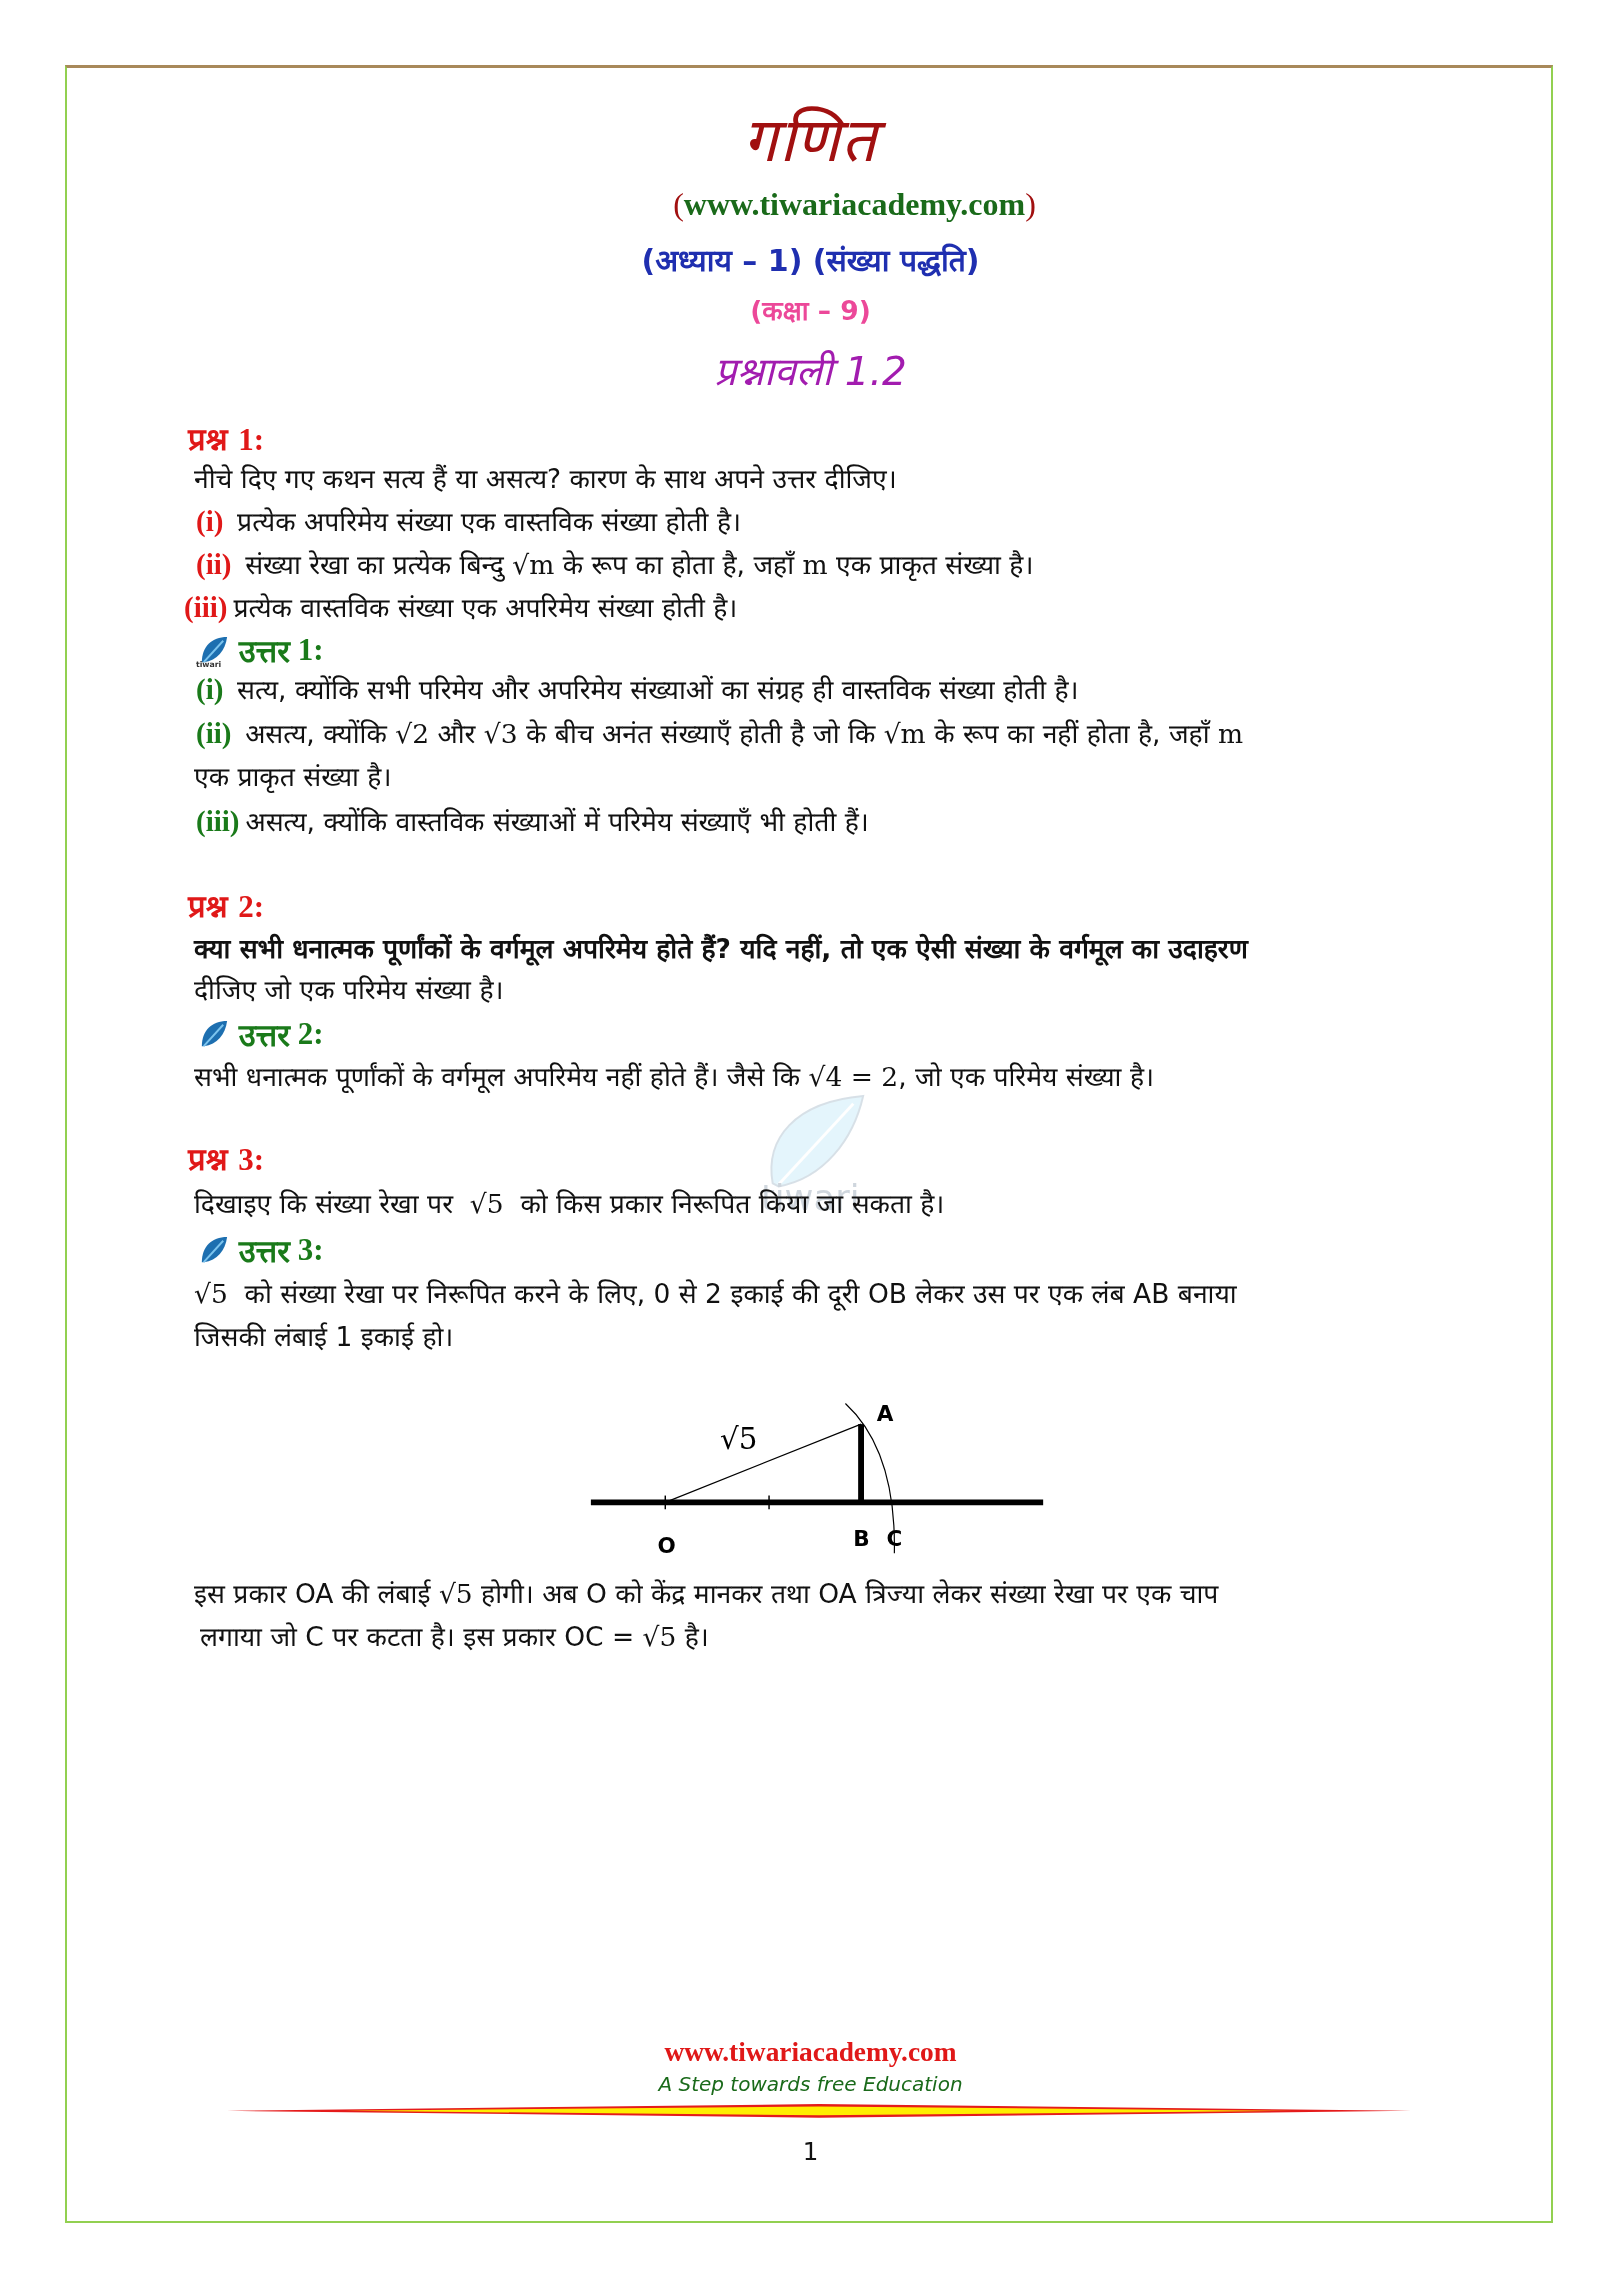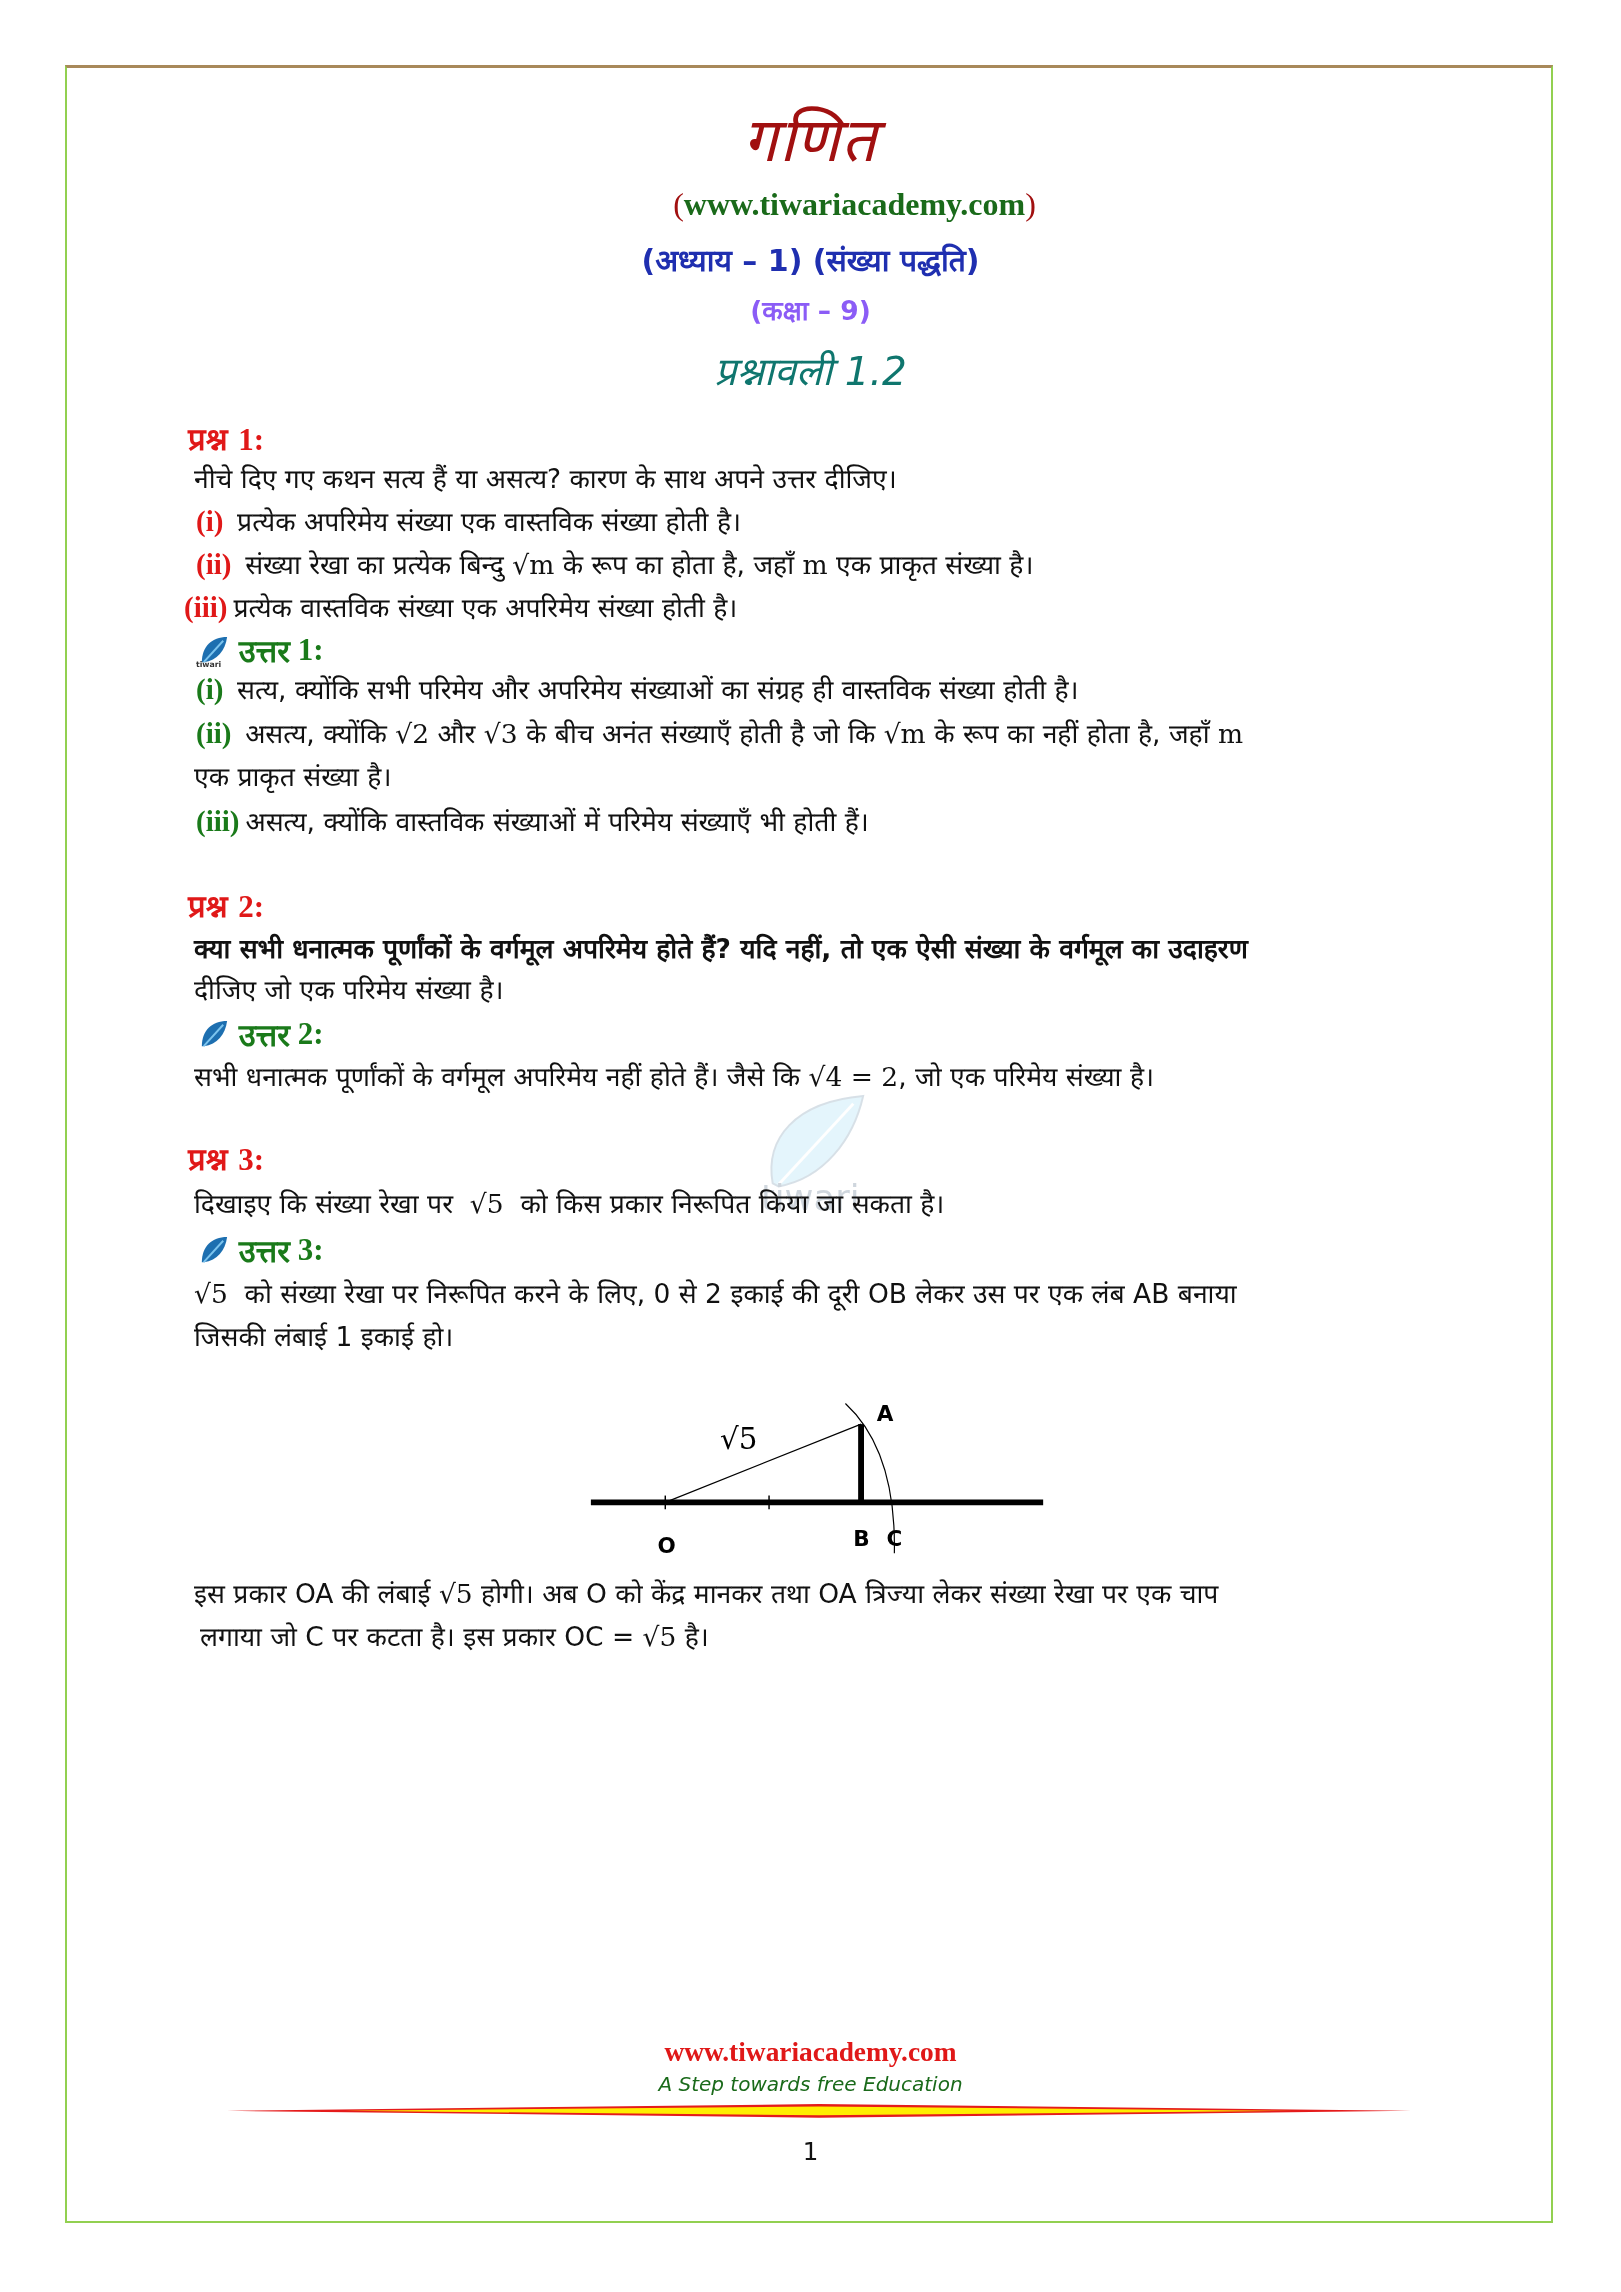--- a/index.html
+++ b/index.html
@@ -7,22 +7,22 @@
          font-family: "DejaVu Sans", "Liberation Sans", sans-serif; color: #111; }
   .page-border { position: absolute; left: 65px; top: 65px; width: 1488px; height: 2158px;
                  border-left: 2.9px solid #92d050; border-right: 2.9px solid #92d050;
                  border-bottom: 2.9px solid #92d050; border-top: 3.9px solid #a8895a; box-sizing: border-box; }
   .abs { position: absolute; }
   .center { left: 0; width: 1621px; text-align: center; }
   .title { top: 96px; font-size: 61px; font-weight: normal; font-style: italic; color: #a11010; letter-spacing: 2px; }
   .site { top: 186px; font-family: "Liberation Serif", serif; font-size: 32px; font-weight: bold; color: #1a6a1a; padding-left: 44px; }
   .site .paren { color: #a11010; font-weight: normal; }
   .chapter { top: 239px; font-size: 30px; font-weight: bold; color: #1f2fb0; }
-  .class { top: 292px; font-size: 26.5px; font-weight: bold; color: #8b5cf6; }
-  .exercise { top: 343px; font-size: 39px; font-style: italic; color: #0f766e; }
+  .class { top: 292px; font-size: 26.5px; font-weight: bold; color: #ec4899; }
+  .exercise { top: 343px; font-size: 39px; font-style: italic; color: #a21caf; }
   .q-head { font-size: 31px; font-weight: bold; color: #e01818; font-family: "DejaVu Sans", sans-serif; }
   .q-head .num { font-family: "Liberation Serif", serif; }
   .a-head { font-size: 31px; font-weight: bold; color: #1a7a1a; display: flex; align-items: center; gap: 7.8px; }
   .a-head .num { font-family: "Liberation Serif", serif; }
   .line { font-size: 26.5px; line-height: 39px; color: #111; white-space: nowrap; }
   .lbl-red { color: #e01818; font-weight: bold; font-family: "Liberation Serif", serif; font-size: 29px; margin-right: 13.7px; }
   .lbl-green { color: #1a7a1a; font-weight: bold; font-family: "Liberation Serif", serif; font-size: 29px; margin-right: 13.7px; }
   .math { font-family: "DejaVu Serif", serif; font-style: normal; }
   .leaf-icon { width: 35px; height: 35px; display: inline-block; position: relative; }
   .footer-site { top: 2037px; font-family: "Liberation Serif", serif; font-size: 27.4px; font-weight: bold; color: #e01818; }

